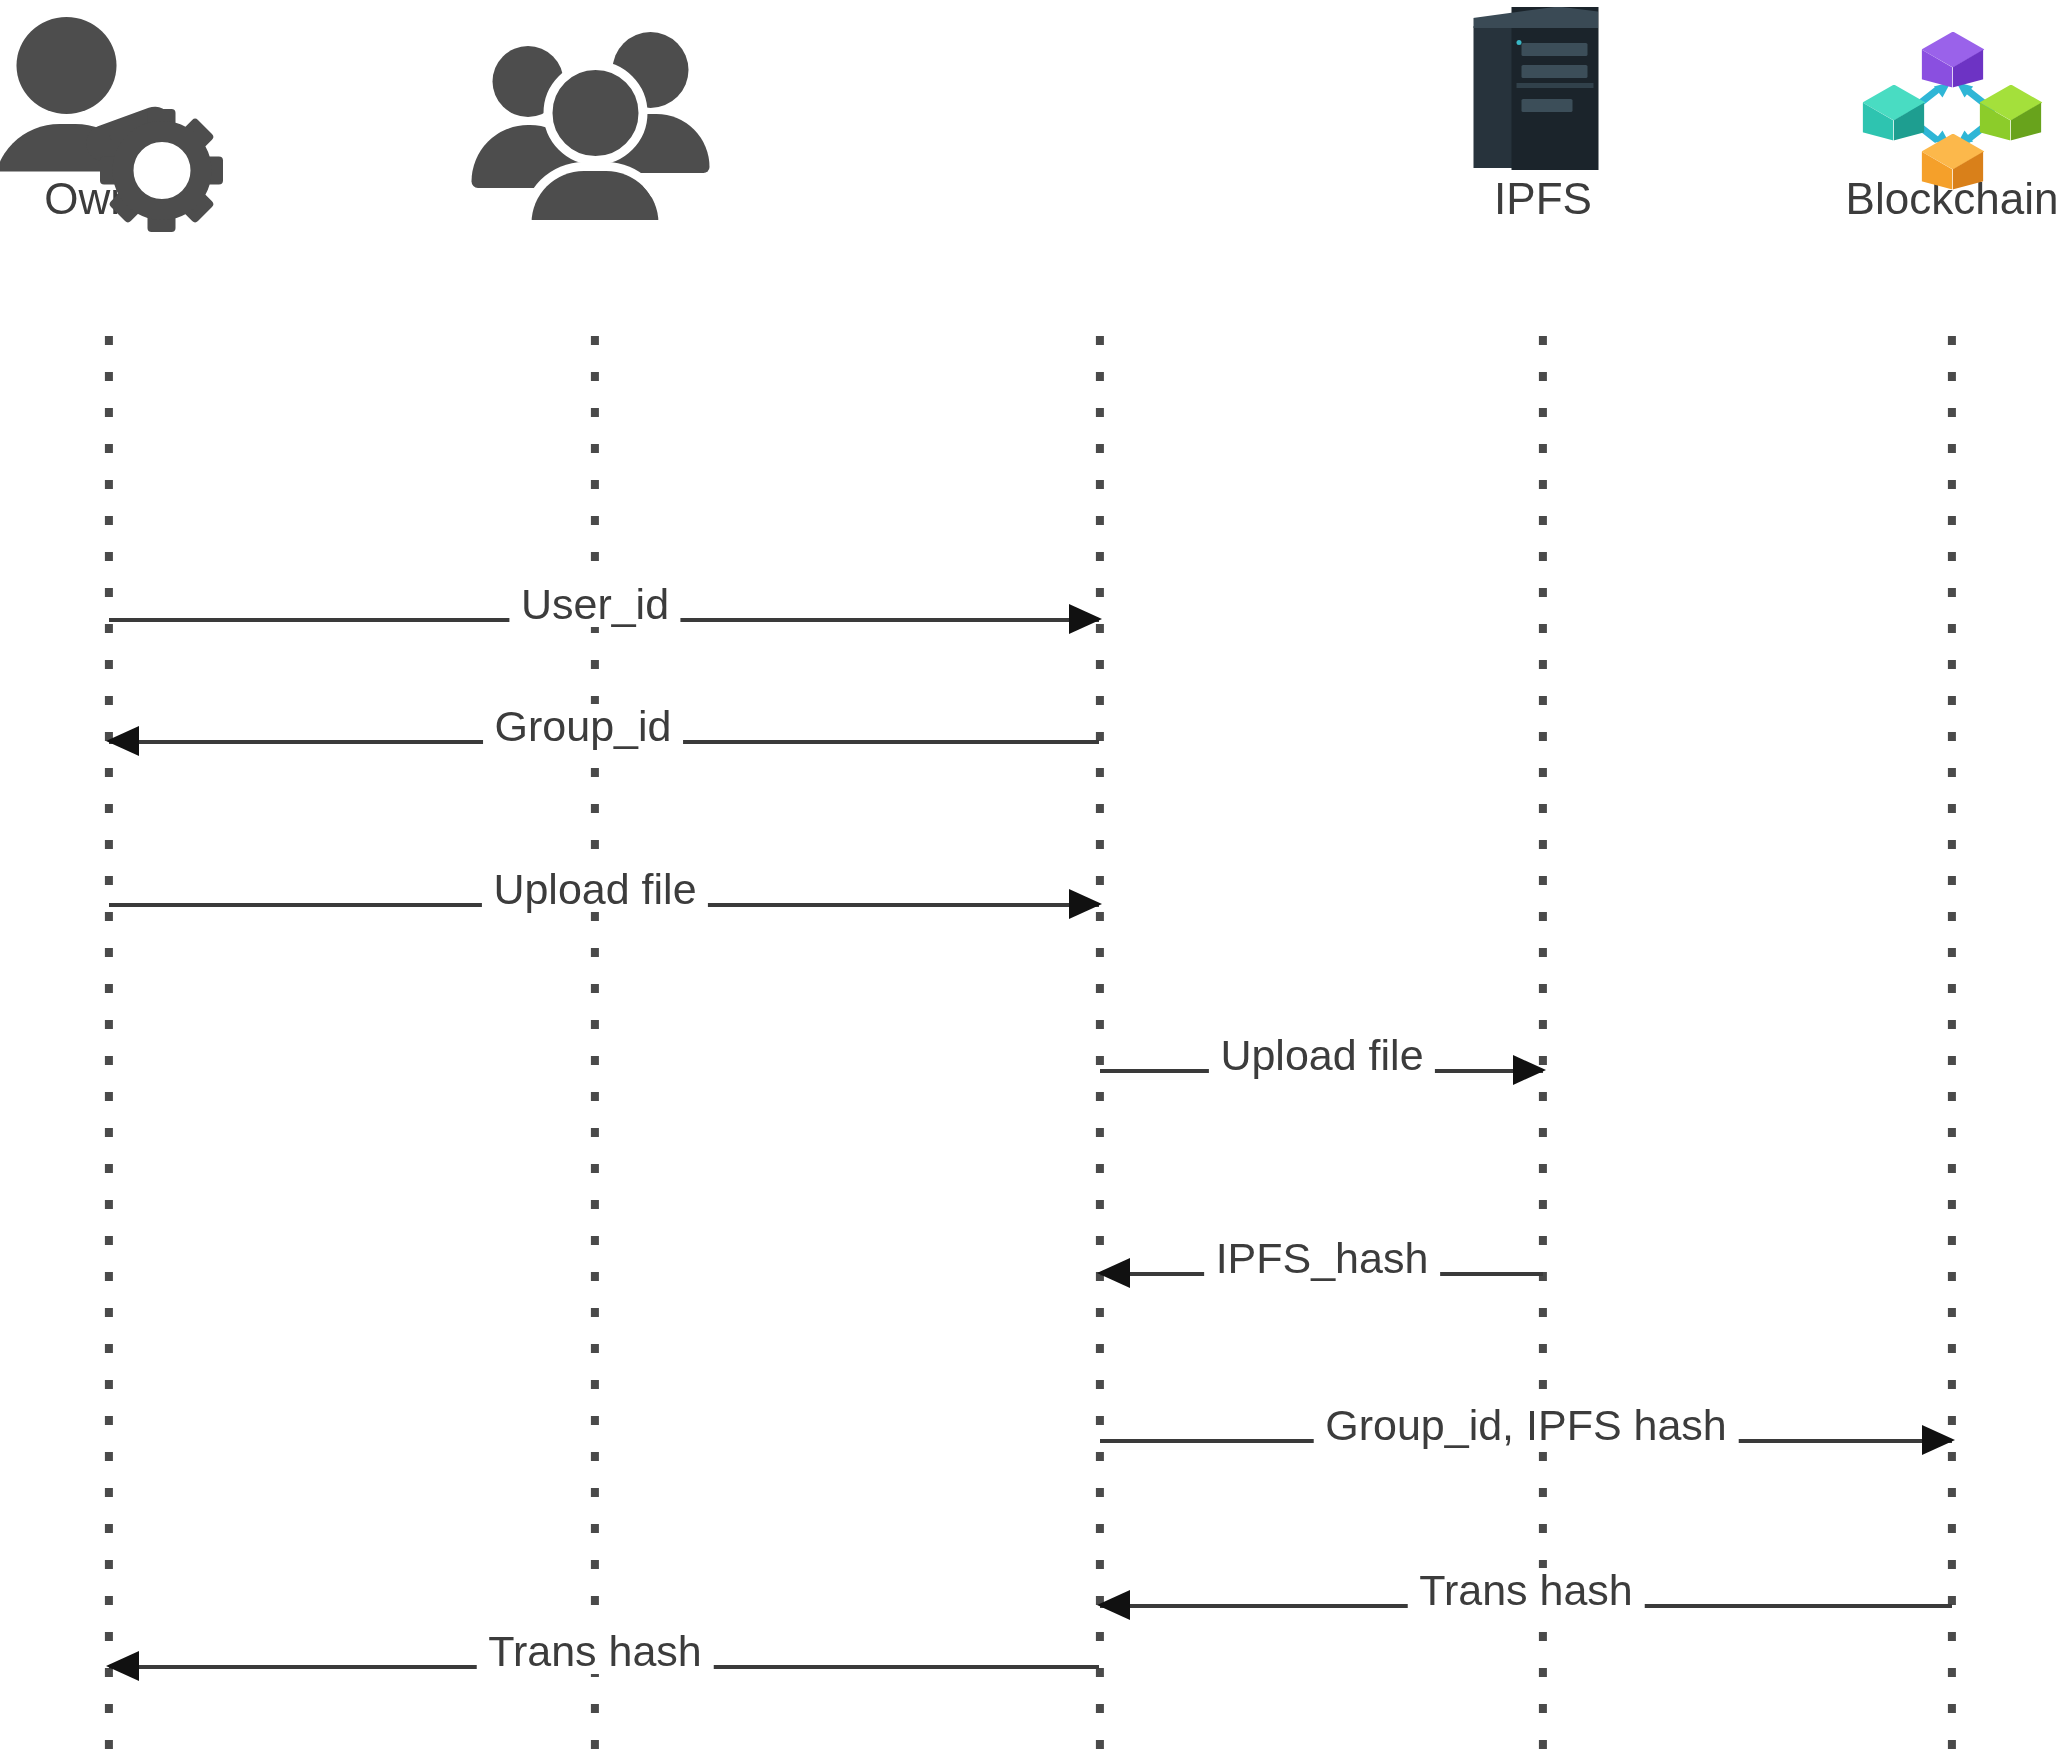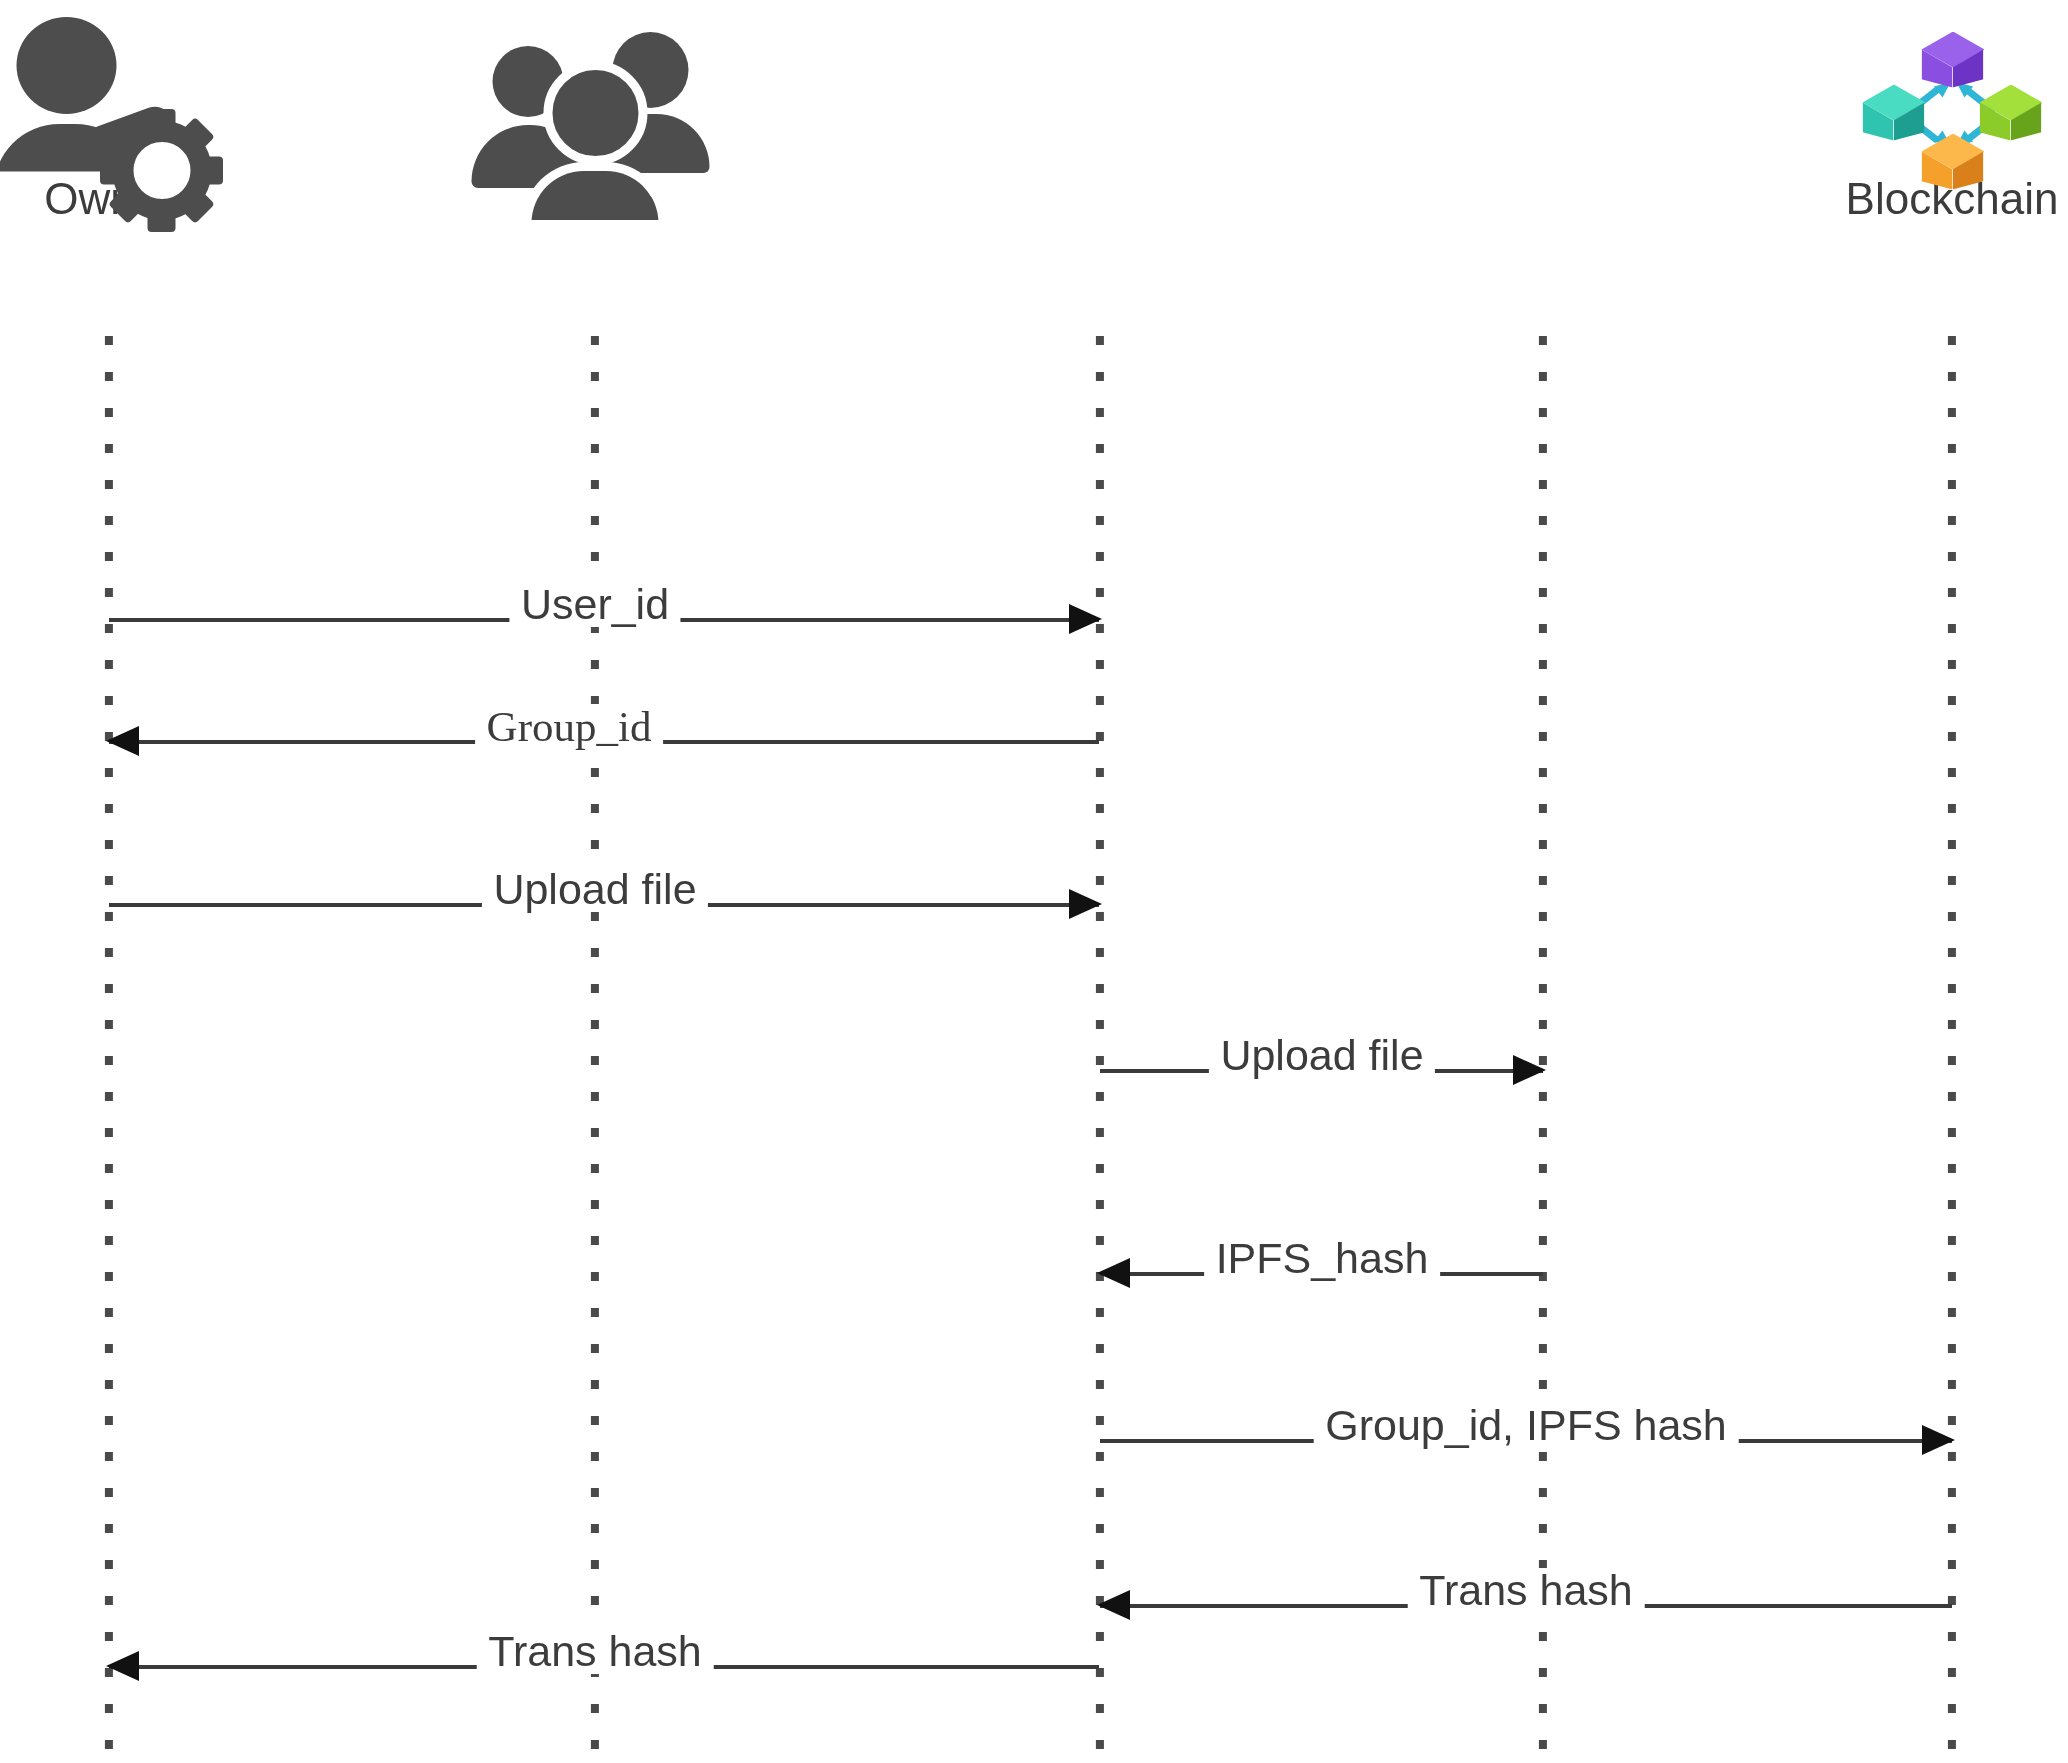--- a/index.html
+++ b/index.html
@@ -163,20 +163,35 @@
         <div class="p pC">
             <div class="h"></div>
             <div class="b"></div>
           </div>
       </div>
     </div>
     <div class="actor-label">User</div>
   </div>
 
 
+  <div class="actor" id="actor-ipfs" style="left: 1543px;">
+    <div class="icon-wrap">
+      <div class="ico ico-ipfs">
+        <div class="side"></div>
+        <div class="front"></div>
+        <div class="topf"></div>
+        <div class="led"></div>
+        <div class="bay b1"></div>
+        <div class="bay b2"></div>
+        <div class="panel"></div>
+        <div class="bay b3"></div>
+      </div>
+    </div>
+    <div class="actor-label">IPFS</div>
+  </div>
 
   <div class="actor" id="actor-chain" style="left: 1952px;">
     <div class="icon-wrap">
       <div class="ico ico-chain">
 
         <div class="arrwline" style="left:48px;top:86px;width:36px;transform:rotate(-38deg);"></div>
         <div class="arrwline" style="left:105px;top:86px;width:36px;transform:rotate(38deg);"></div>
         <div class="arrwline" style="left:48px;top:115px;width:36px;transform:rotate(38deg);"></div>
         <div class="arrwline" style="left:105px;top:115px;width:36px;transform:rotate(-38deg);"></div>
         <div class="arrw" style="left:79px;top:69px;border-left:16.4px solid #2fb6d6;transform:rotate(-38deg);"></div>
@@ -214,21 +229,21 @@
 
   <div id="messages">
       <div class="msg to-right" style="left: 109px; width: 990px; top: 618px;">
         <div class="line"></div>
         <div class="head"></div>
         <div class="msg-label" style="left: 486px;">User_id</div>
       </div>
       <div class="msg to-left" style="left: 109px; width: 990px; top: 740px;">
         <div class="line"></div>
         <div class="head"></div>
-        <div class="msg-label" style="left: 460px; font-family: Liberation Serif, serif;">Group_id</div>
+        <div class="msg-label" style="left: 474px;">Group_id</div>
       </div>
       <div class="msg to-right" style="left: 109px; width: 990px; top: 903px;">
         <div class="line"></div>
         <div class="head"></div>
         <div class="msg-label" style="left: 486px;">Upload file</div>
       </div>
       <div class="msg to-right" style="left: 1100px; width: 443px; top: 1069px;">
         <div class="line"></div>
         <div class="head"></div>
         <div class="msg-label" style="left: 222px;">Upload file</div>

